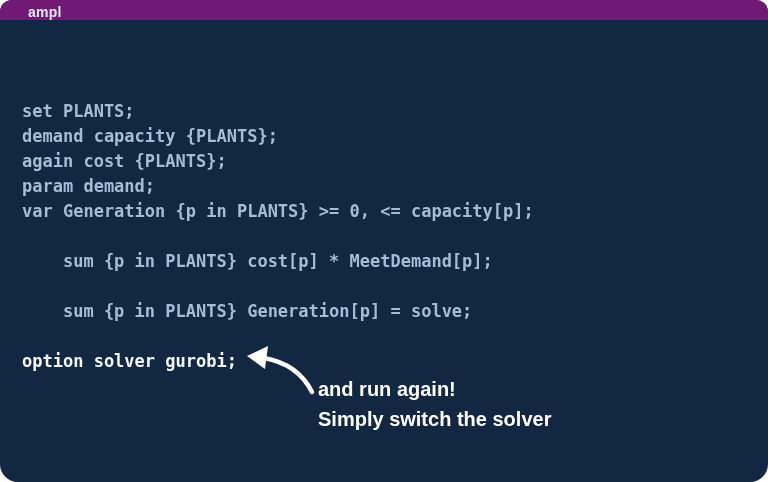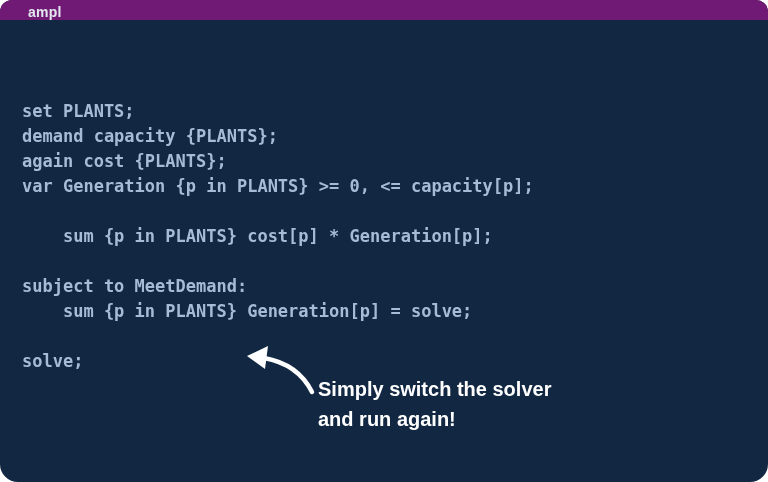--- a/index.html
+++ b/index.html
@@ -79,34 +79,34 @@
 <div class="window">
 
   <div class="titlebar">
     <span class="title">ampl</span>
   </div>
 
   <div class="code-area">
     <div class="code-line">set PLANTS;</div>
     <div class="code-line">demand capacity {PLANTS};</div>
     <div class="code-line">again cost {PLANTS};</div>
+    <div class="code-line">param demand;</div>
     <div class="code-line">var Generation {p in PLANTS} &gt;= 0, &lt;= capacity[p];</div>
     <div class="code-line"></div>
-    <div class="code-line">    sum {p in PLANTS} cost[p] * Generation[p];</div>
+    <div class="code-line">    sum {p in PLANTS} cost[p] * MeetDemand[p];</div>
     <div class="code-line"></div>
-    <div class="code-line">subject to MeetDemand:</div>
     <div class="code-line">    sum {p in PLANTS} Generation[p] = solve;</div>
     <div class="code-line"></div>
-    <div class="code-line">solve;</div>
+    <div class="code-line highlight">option solver gurobi;</div>
     <div class="code-line"></div>
   </div>
 
   <svg class="arrow-svg" viewBox="0 0 100 65" aria-hidden="true">
     <path d="M 72 54 Q 58 26 24 20" fill="none" stroke="#ffffff" stroke-width="4.5" stroke-linecap="round"></path>
     <polygon points="7,18 28,8 25,31" fill="#ffffff"></polygon>
   </svg>
 
   <div class="annotation">
+    <div>and run again!</div>
     <div>Simply switch the solver</div>
-    <div>and run again!</div>
   </div>
 
 </div>
 
 </body></html>

